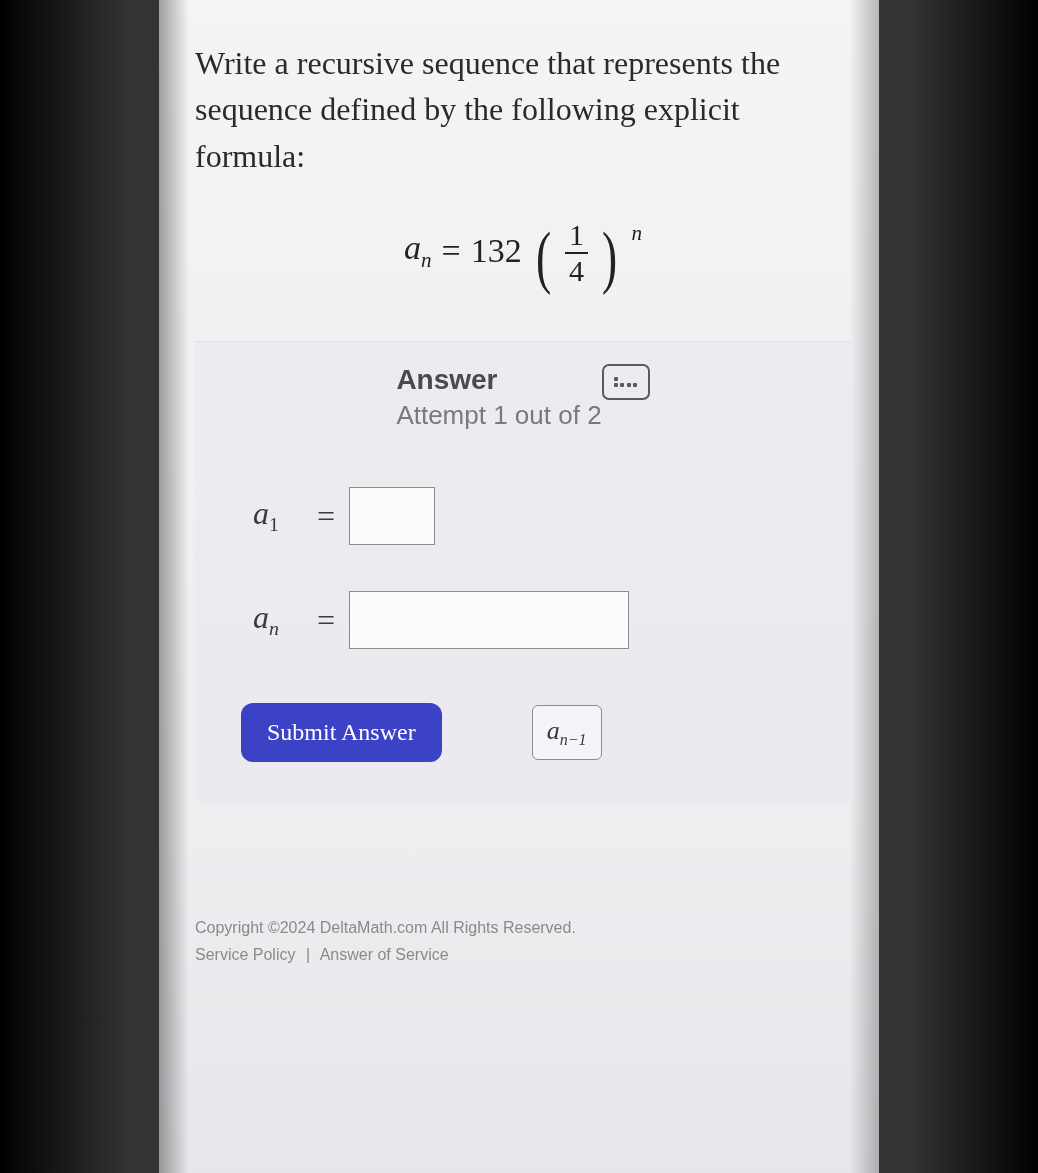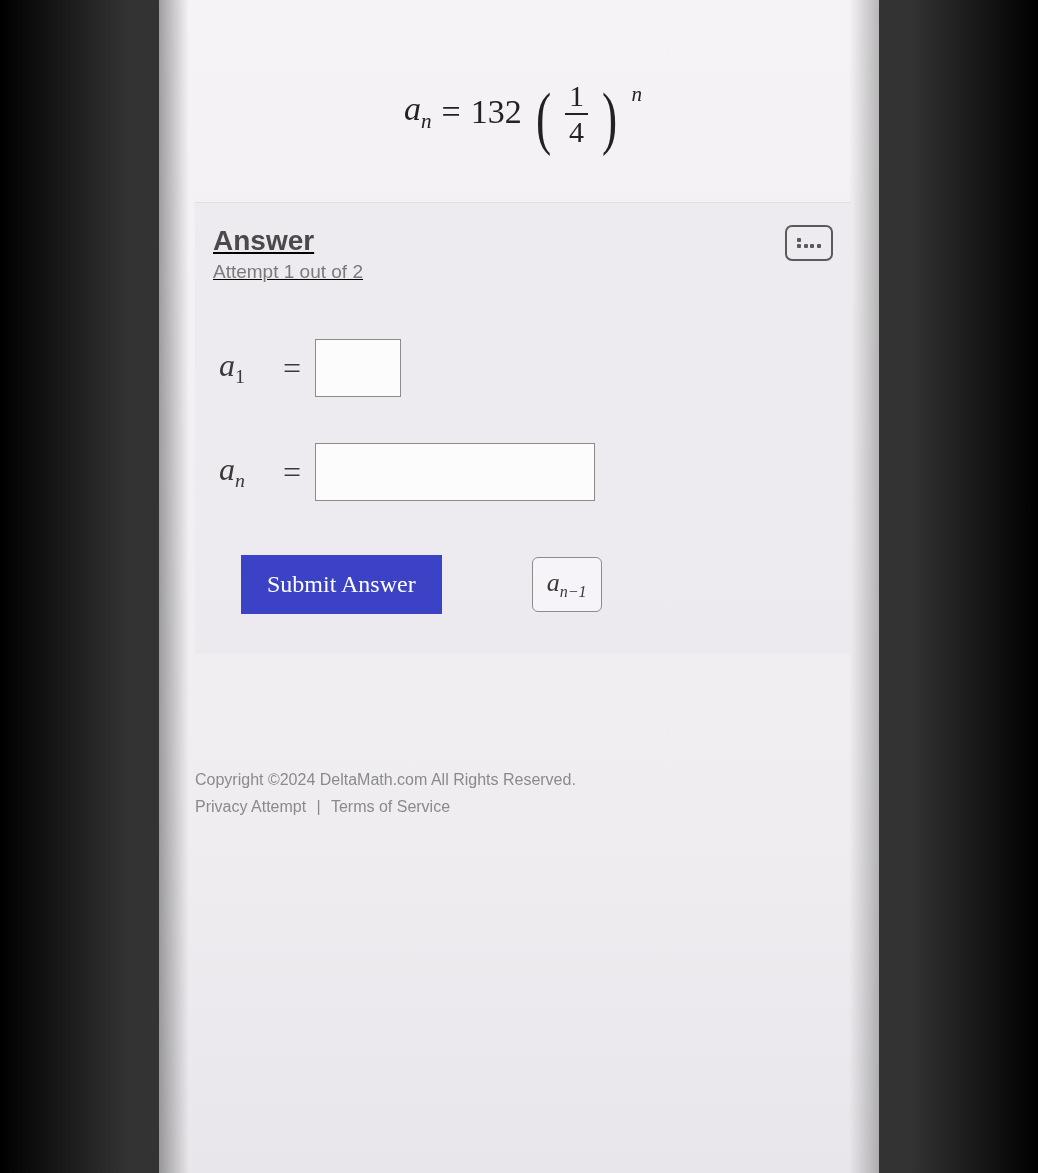--- a/index.html
+++ b/index.html
@@ -75,33 +75,32 @@
   .frac .bar { width: 100%; height: 2px; background:#222; margin: 2px 0; }
 
   .answer-block {
     background: rgba(235,232,238,0.6);
     padding: 22px 18px 40px 18px;
     border-top: 1px solid rgba(0,0,0,0.05);
     position: relative;
   }
   .answer-head {
     display:flex;
-    justify-content: space-between;
+    justify-content: center;
     align-items:flex-start;
-    text-decoration:underline;
   }
   .answer-title {
     font-family: -apple-system, 'Segoe UI', sans-serif;
     font-weight: 700;
     font-size: 28px;
     color: #4a4a4a;
   }
   .attempt {
     font-family: -apple-system, 'Segoe UI', sans-serif;
-    font-size: 19px;
+    font-size: 26px;
     color: #7a7a7a;
     margin-top: 4px;
   }
   .keypad-btn {
     width: 48px;
     height: 36px;
     border: 2px solid #5a5a5a;
     border-radius: 7px;
     display:flex;
     align-items:center;
@@ -121,21 +120,21 @@
   .eq-row {
     display:flex;
     align-items:center;
     gap: 14px;
     font-size: 32px;
     font-style: italic;
     color: #3a3a3a;
     margin-top: 56px;
     margin-left: 6px;
   }
-  .eq-row .label { min-width: 50px;}
+  .eq-row .label { min-width: 50px; margin-left: 34px;}
   .eq-row .eq { font-style: normal;}
   .input-box {
     border: 1.5px solid #8c8c8c;
     background: #fcfcfd;
     height: 58px;
     font-size: 24px;
     padding: 4px 8px;
     font-family: inherit;
   }
   .input-short { width: 86px; }
@@ -148,21 +147,21 @@
     margin-top: 54px;
     margin-left: 28px;
   }
   .submit-btn {
     background: #3b42c5;
     color: #fff;
     font-family: Georgia, serif;
     font-size: 24px;
     padding: 16px 26px;
     border: none;
-    border-radius: 0;
+    border-radius: 12px;
     cursor: pointer;
   }
   .token-btn {
     border: 1.5px solid #8c8c8c;
     background: #f6f4f8;
     border-radius: 6px;
     padding: 10px 14px;
     font-size: 26px;
     font-style: italic;
     font-family: Georgia, serif;
@@ -184,20 +183,21 @@
 </head>
 <body>
 
 <div class="outer-left"></div>
 <div class="outer-right"></div>
 
 <div class="page">
   <div class="page-shadow-l"></div>
   <div class="page-shadow-r"></div>
 
+  <div class="prompt">Write a recursive sequence that represents the sequence defined by the following explicit formula:</div>
 
   <div class="formula-row">
     <span>
       <span class="ital">a</span><span class="sub ital">n</span>
     </span>
     <span>=</span>
     <span>132</span>
     <span class="paren">(</span>
     <span class="frac">
       <span class="num">1</span>
@@ -245,18 +245,18 @@
       <button class="submit-btn">Submit Answer</button>
       <button class="token-btn">
         <span>a</span><span class="sub" style="">n−1</span>
       </button>
     </div>
   </div>
 
   <div class="footer">
     <div>Copyright ©2024 DeltaMath.com All Rights Reserved.</div>
     <div>
-      <span class="footer-link">Privacy Attempt</span>
+      <span class="footer-link">Service Policy</span>
       <span class="sep">|</span>
-      <span class="footer-link">Terms of Service</span>
+      <span class="footer-link">Answer of Service</span>
     </div>
   </div>
 </div>
 
 </body></html>

